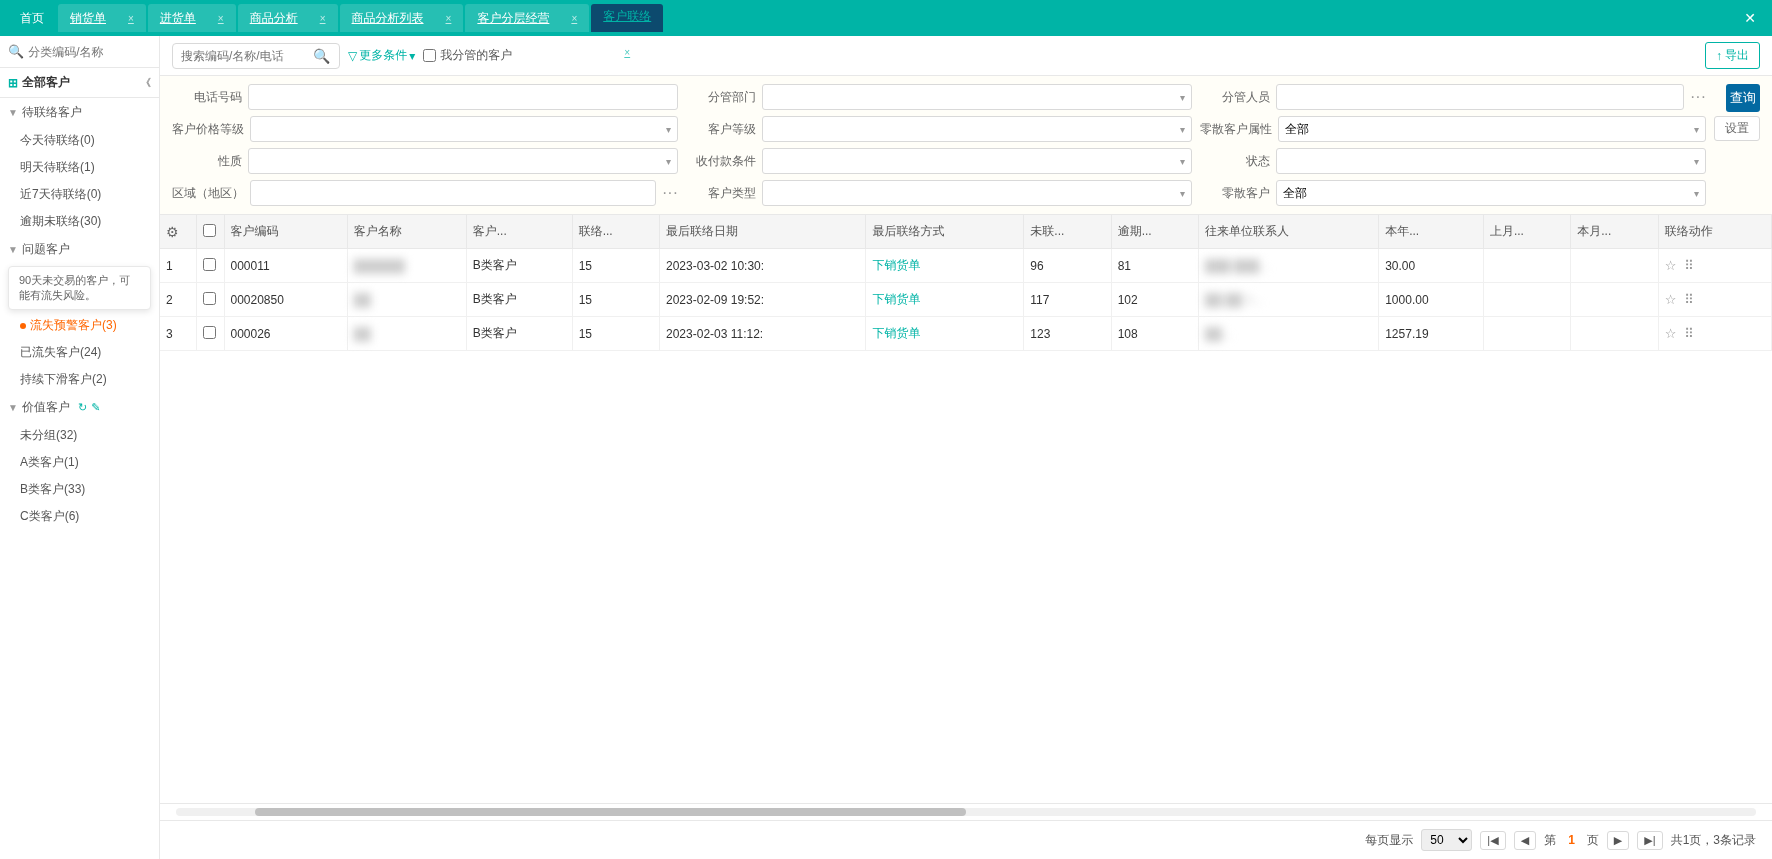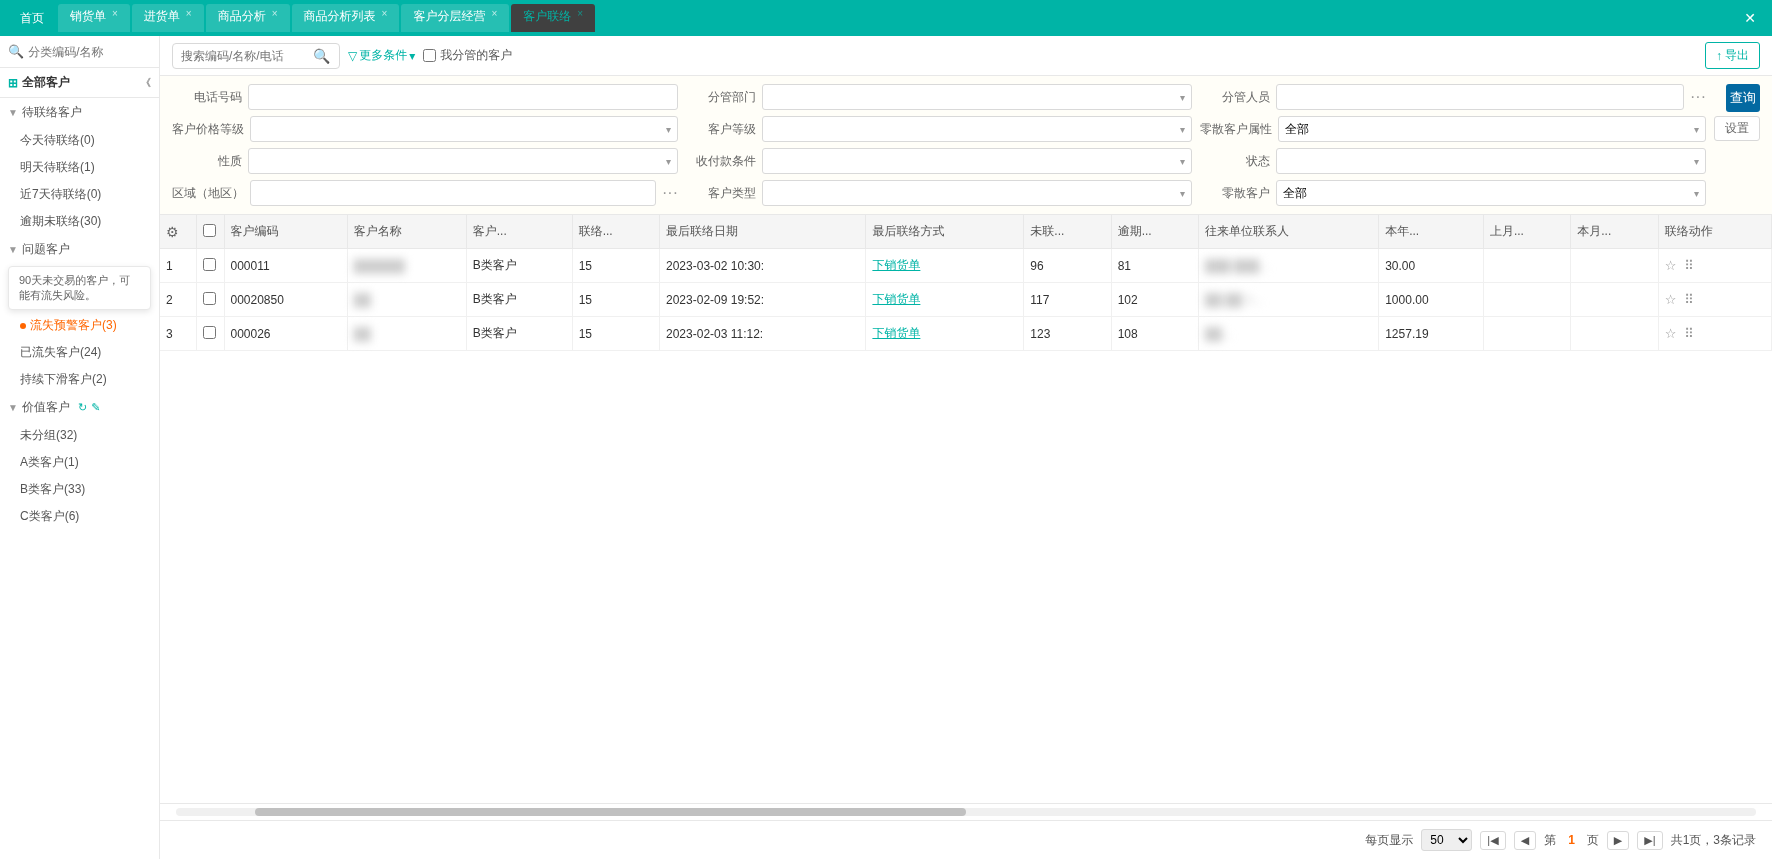--- a/index.html
+++ b/index.html
@@ -14,27 +14,30 @@
       padding: 0 8px;
       gap: 2px;
     }
     .nav-tab {
       background: rgba(255,255,255,0.15);
       color: #fff;
       padding: 4px 12px;
       border-radius: 3px 3px 0 0;
       cursor: pointer;
       display: flex;
-      gap: 6px;
+      align-items: center;
+      gap: 22px;
       height: 28px;
       white-space: nowrap;
+      text-decoration: underline;
     }
     .nav-tab.active {
-      background: #404040;
+      background: #0c4a6e;
       color: #00b4a6;
+      flex-direction: column;
     }
     .nav-tab .close-x {
       font-size: 10px;
       opacity: 0.7;
     }
     .nav-home {
       color: #fff;
       padding: 4px 12px;
       cursor: pointer;
       height: 28px;
@@ -297,21 +300,20 @@
       border-bottom: 1px solid #f0f0f0;
     }
     tbody td {
       padding: 8px 6px;
       color: #333;
       white-space: nowrap;
       border-right: 1px solid #f0f0f0;
     }
     .link-text {
       color: #00b4a6;
-      text-decoration: underline;
       cursor: pointer;
     }
     .blurred {
       filter: blur(4px);
       color: #ccc;
       user-select: none;
     }
     .gear-icon { color: #666; cursor: pointer; font-size: 14px; }
     .row-actions { display: flex; gap: 8px; align-items: center; }
     .action-icon { color: #999; cursor: pointer; font-size: 13px; }

